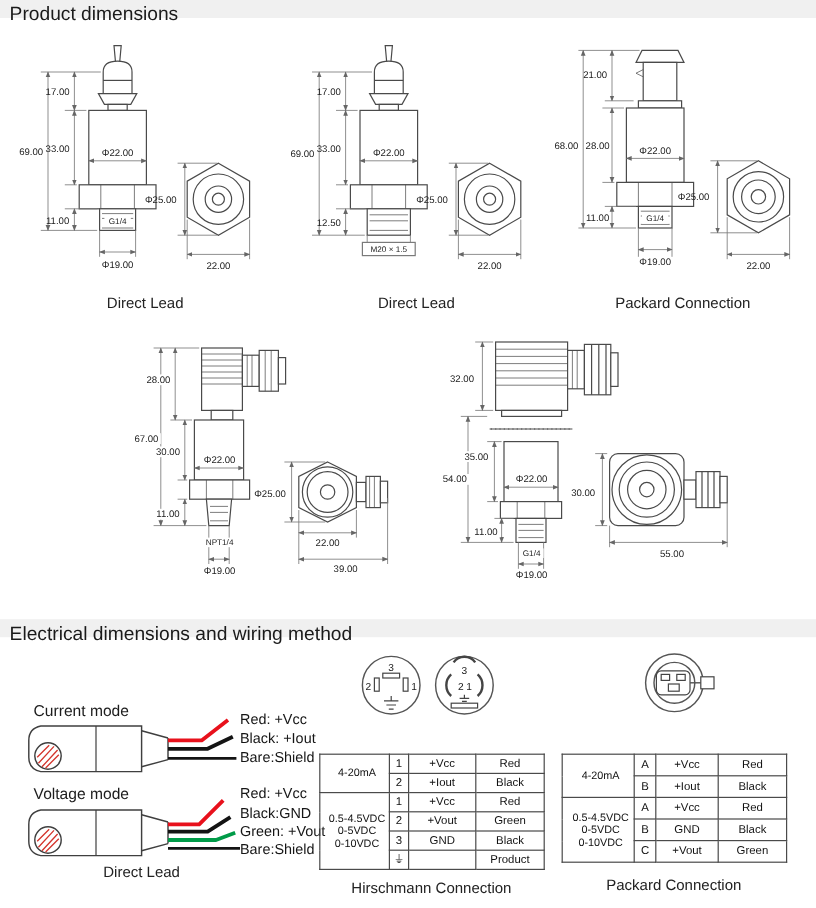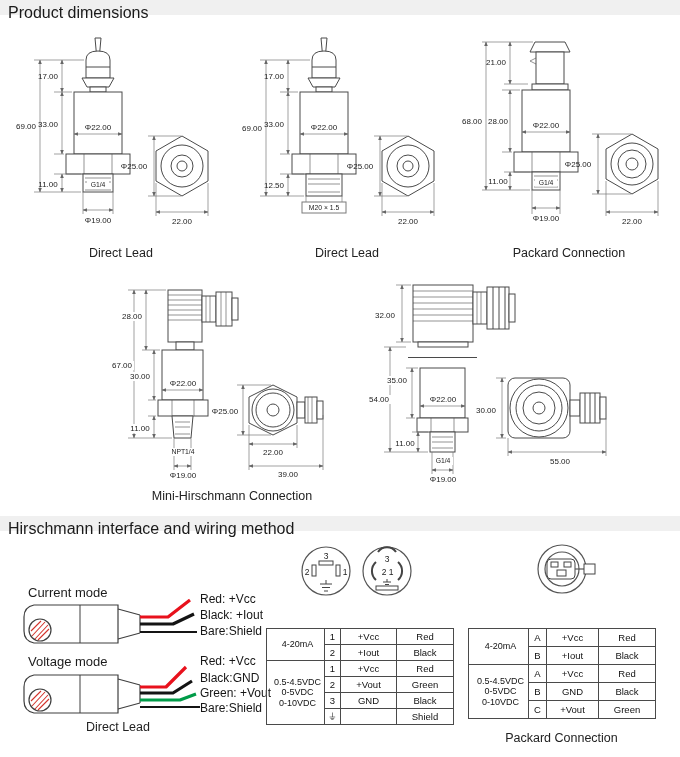--- a/index.html
+++ b/index.html
@@ -237,21 +237,20 @@
       <text class="dim" x="42" y="155">11.00</text>
       <rect class="lbg" x="73" y="172" width="24" height="8"></rect>
       <text class="dim sm" x="85" y="178">NPT1/4</text>
       <text class="dim" x="85" y="202">Φ19.00</text>
       <rect class="lbg" x="113" y="131" width="28" height="9"></rect>
       <text class="dim" x="127" y="138">Φ25.00</text>
       <text class="dim" x="175" y="179">22.00</text>
       <text class="dim" x="190" y="201">39.00</text>
     </g>
   </svg>
-  <div class="cap" style="left:98px;top:489px;width:268px">Mini-Hirschmann Connection</div>
 
   <svg style="left:368px;top:276px" width="312" height="212" viewBox="0 0 312 212">
     <g class="geo">
       <rect x="45" y="9" width="60" height="57"></rect>
       <path class="thin" d="M45,15 H105 M45,21 H105 M45,27 H105 M45,33 H105 M45,39 H105 M45,45 H105"></path>
       <rect x="105" y="16" width="14" height="32"></rect>
       <path class="thin" d="M109,16 V48 M113,16 V48"></path>
       <rect class="darkfill" x="119" y="11" width="22" height="42"></rect>
       <path class="ribl" d="M125,11 V53 M131,11 V53 M137,11 V53"></path>
       <rect x="141" y="18" width="6" height="28"></rect>
@@ -298,21 +297,21 @@
       <text class="dim" x="37" y="170">11.00</text>
       <rect class="lbg" x="65" y="181" width="20" height="8"></rect>
       <text class="dim sm" x="75" y="187">G1/4</text>
       <text class="dim" x="75" y="206">Φ19.00</text>
       <rect class="lbg" x="105" y="130" width="27" height="9"></rect>
       <text class="dim" x="118" y="137">30.00</text>
       <text class="dim" x="192" y="188">55.00</text>
     </g>
   </svg>
 
-  <div class="band" style="top:516px">Hirschmann interface and wiring method</div>
+  <div class="band" style="top:516px">Electrical dimensions and wiring method</div>
 
   <svg style="left:0;top:545px" width="270" height="200" viewBox="0 0 270 200">
     <text class="wl" x="28" y="52">Current mode</text>
     <g>
       <path class="geo2" d="M34,60 H118 V98 H34 Q24,96 24,86 L24,72 Q24,62 34,60 Z"></path>
       <line x1="80" y1="60" x2="80" y2="98" stroke="#3f3f3f" stroke-width="1"></line>
       <path class="geo2f" d="M118,64 L140,70 M118,94 L140,88 M140,70 V88"></path>
       <circle class="geo2" cx="40" cy="85" r="11"></circle>
       <path class="hatch" d="M32,91 L45,77 M35,94 L48,80 M31,86 L41,76 M38,95 L49,84"></path>
       <path class="wred" d="M140,72 L168,72 L190,55"></path>
@@ -409,24 +408,25 @@
       <td>Green</td>
     </tr>
     <tr>
       <td>3</td>
       <td>GND</td>
       <td>Black</td>
     </tr>
     <tr>
       <td>⏚</td>
       <td></td>
-      <td>Shield</td>
+      <td>Product</td>
     </tr>
   </tbody>
     </table>
+  <div class="cap" style="left:266px;top:733px;width:187px">Hirschmann Connection</div>
 
   <table class="wtab pt" style="left:468px;top:628px;width:187px">
     <colgroup>
         <col style="width:60px">
         <col style="width:18px">
         <col style="width:52px">
         <col style="width:57px">
       </colgroup>
     <tbody>
         <tr>

